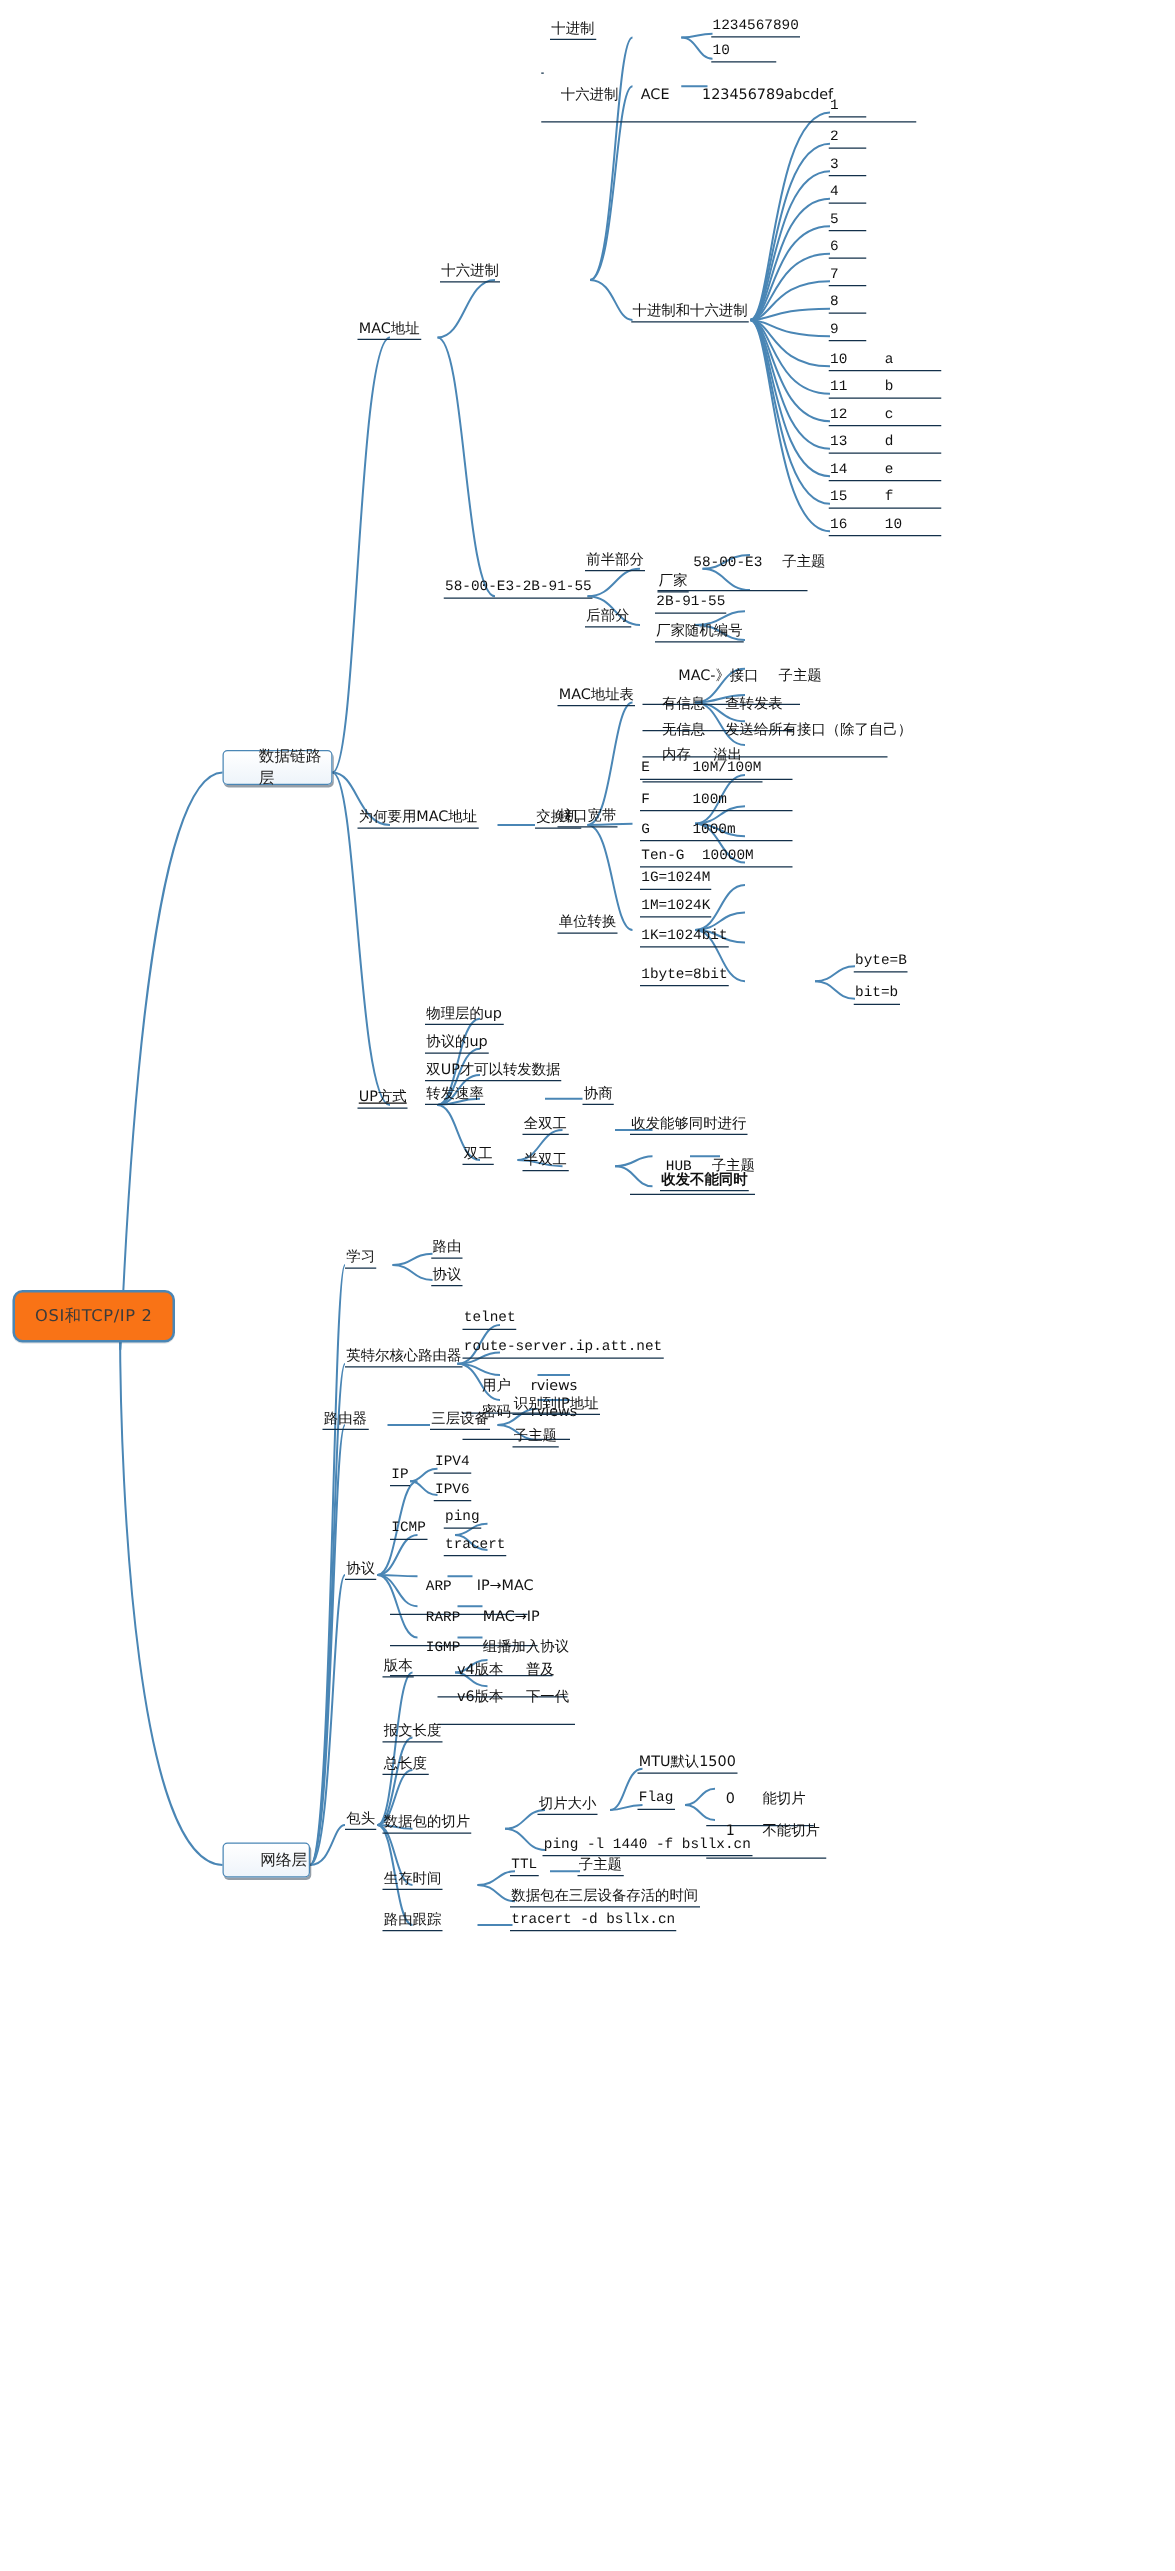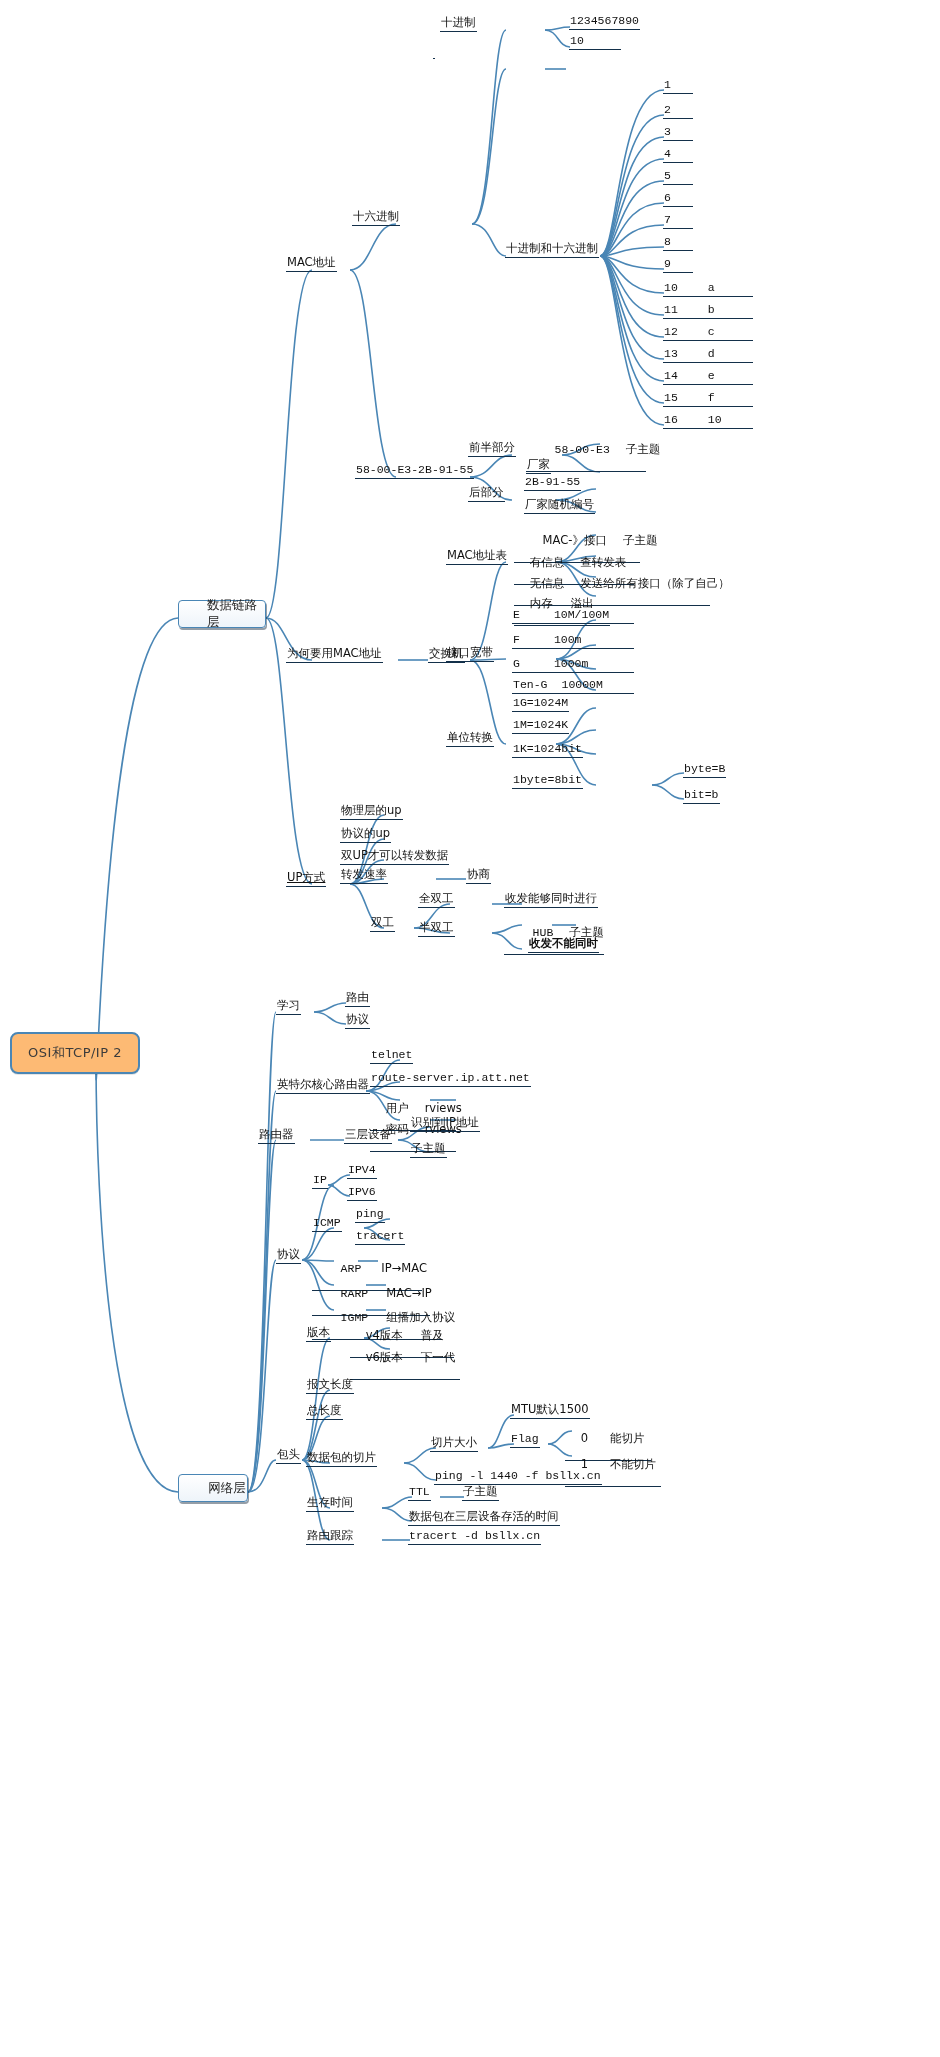--- a/index.html
+++ b/index.html
@@ -15,21 +15,21 @@
     background:#fff;
   }
   svg#wires{
     position:absolute;left:0;top:0;width:940px;height:2057px;
     pointer-events:none;
   }
   
   .root-node{
     position:absolute;
     box-sizing:border-box;
-    background:#fdba74;
+    background:#f97316;
     border:2px solid #4a86b5;
     border-radius:8px;
     color:#3b3b3b;
     font-size:13px;
     letter-spacing:0.5px;
     display:flex;align-items:center;justify-content:center;
     box-shadow:0 1px 0 rgba(0,0,0,.10);
   }
   
   .branch-node{
@@ -229,20 +229,23 @@
 
   <div class="topic cjk" style="left:286px;top:256px;">MAC地址</div>
 
   <div class="topic cjk" style="left:352px;top:210px;">十六进制</div>
 
   <div class="topic cjk" style="left:440px;top:16px;">十进制</div>
   <div class="topic" style="left:569px;top:14px;">1234567890</div>
   <div class="topic" style="left:569px;top:34px;width:52px;">10</div>
 
   <div class="topic cjk" style="left:433px;top:56px;"></div>
+  <div class="topic cjk" style="left:433px;top:56px;width:300px;">
+    <span>十六进制</span><span class="gap" style="width:18px"></span><span>ACE</span><span class="gap" style="width:26px"></span><span>123456789abcdef</span>
+  </div>
 
   <div class="topic cjk" style="left:505px;top:242px;">十进制和十六进制</div>
 
   <div id="numtable">
       <div class="topic" style="left: 663px; top: 78px; width: 30px;"><span>1</span></div>
       <div class="topic" style="left: 663px; top: 103px; width: 30px;"><span>2</span></div>
       <div class="topic" style="left: 663px; top: 125px; width: 30px;"><span>3</span></div>
       <div class="topic" style="left: 663px; top: 147px; width: 30px;"><span>4</span></div>
       <div class="topic" style="left: 663px; top: 169px; width: 30px;"><span>5</span></div>
       <div class="topic" style="left: 663px; top: 191px; width: 30px;"><span>6</span></div>

